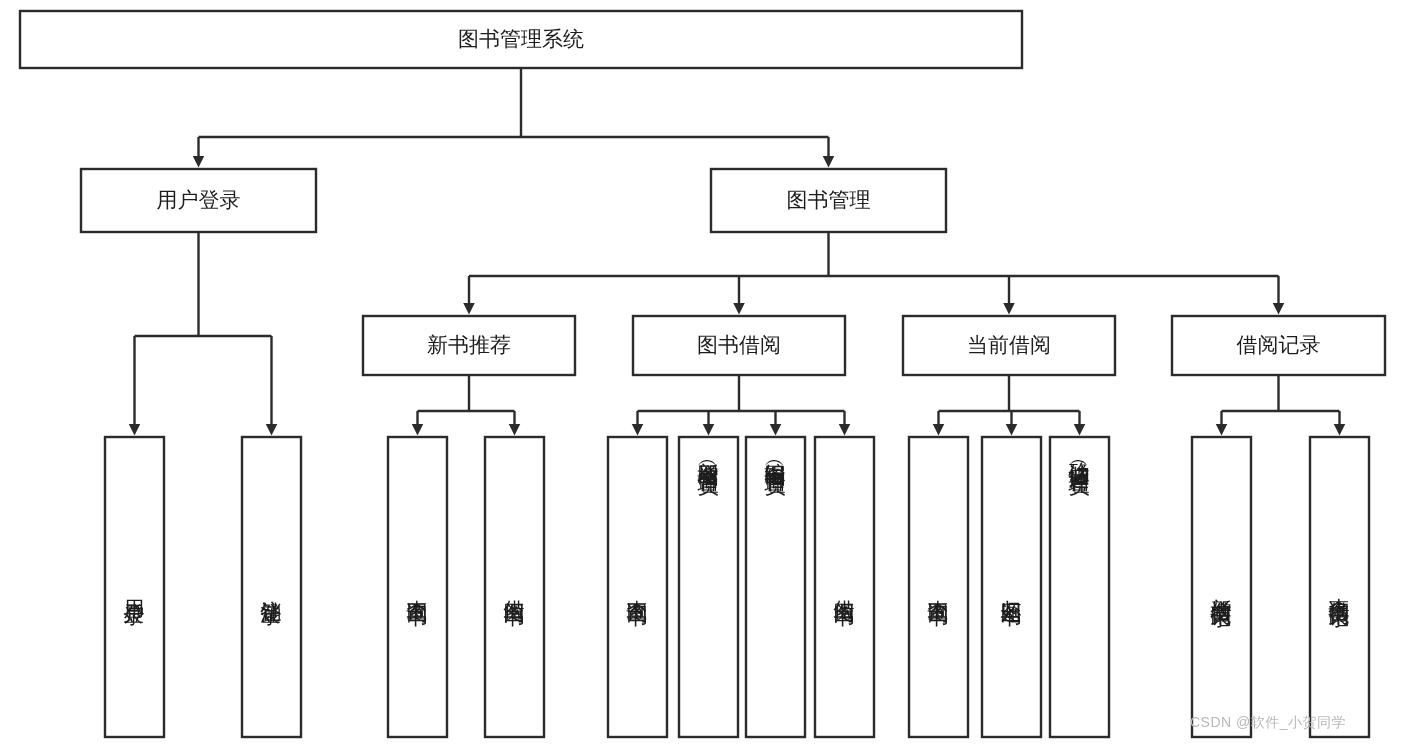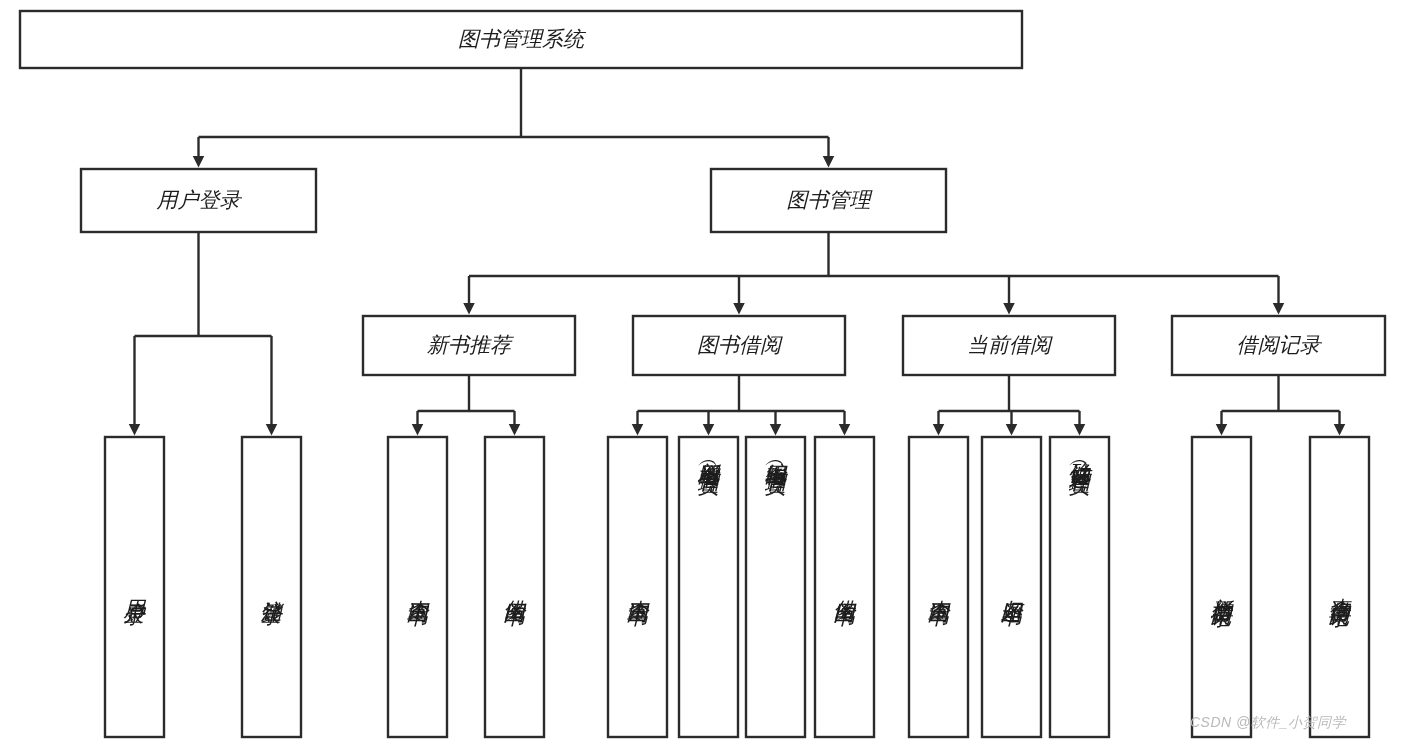--- a/index.html
+++ b/index.html
@@ -11,21 +11,20 @@
     width: 1405px;
     height: 747px;
     font-family: "Liberation Sans", "DejaVu Sans", sans-serif;
     overflow: hidden;
   }
   #diagram-root {
     position: relative;
     width: 1405px;
     height: 747px;
     background: #ffffff;
-    font-style: italic;
   }
   svg#diagram-svg {
     position: absolute;
     left: 0;
     top: 0;
     width: 1405px;
     height: 747px;
   }
   .node-box {
     fill: #ffffff;

